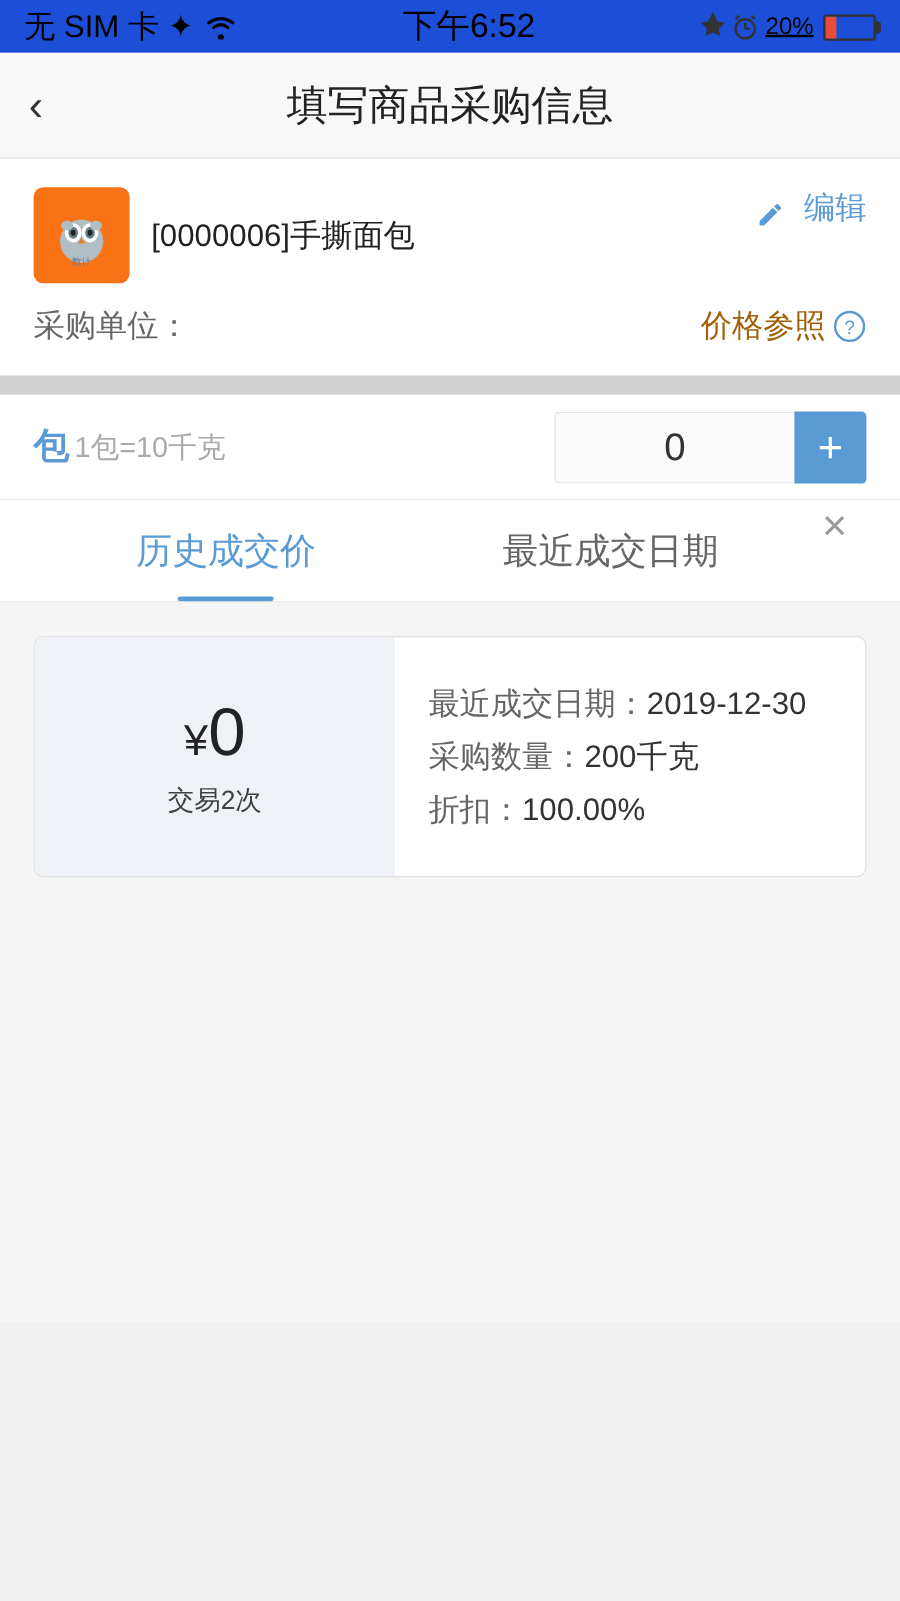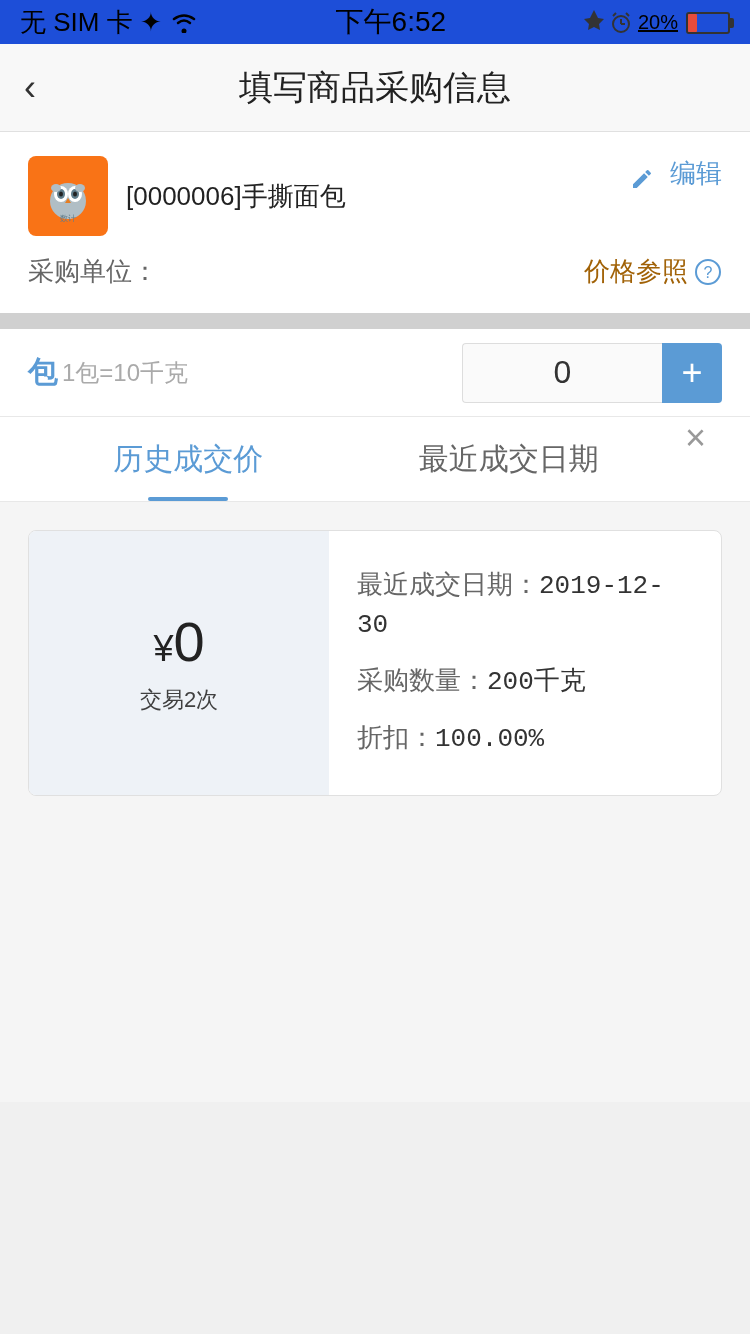--- a/index.html
+++ b/index.html
@@ -250,22 +250,21 @@
       font-size: 22px;
       color: #404040;
       margin-top: 12px;
     }
     .card-right {
       flex: 1;
       padding: 36px 28px;
       display: flex;
       flex-direction: column;
       justify-content: center;
-      gap: 18px;
-      font-family: Liberation Mono, monospace;
+      gap: 5px;
     }
     .detail-row {
       font-size: 26px;
       color: #333;
       line-height: 1.5;
     }
     .detail-label { color: #666; }
   </style>
 </head>
 <body>

